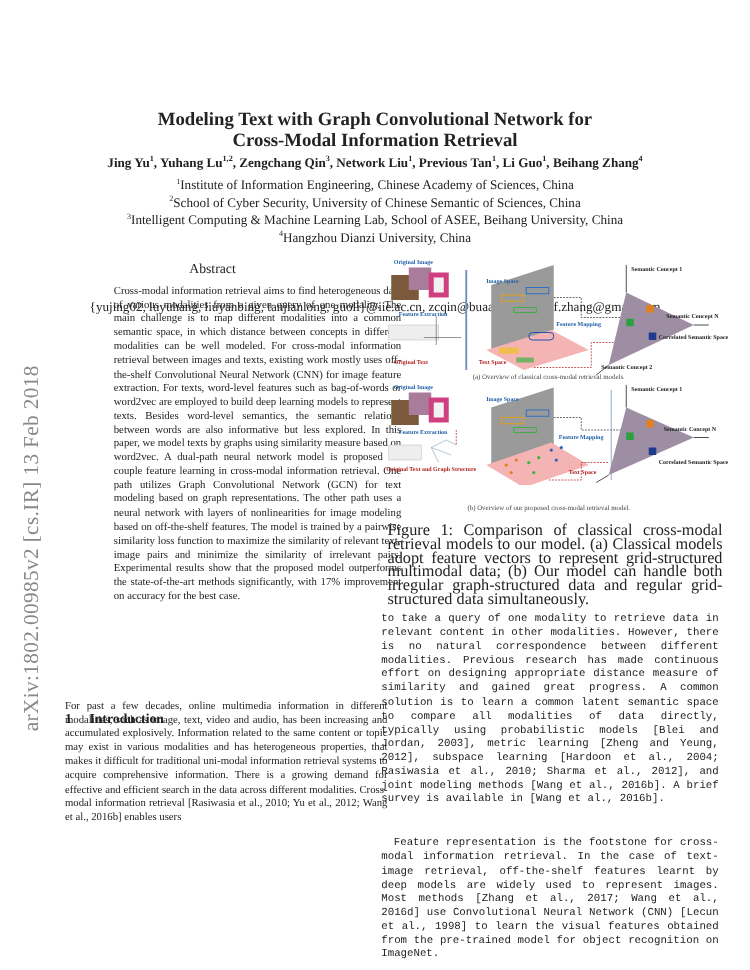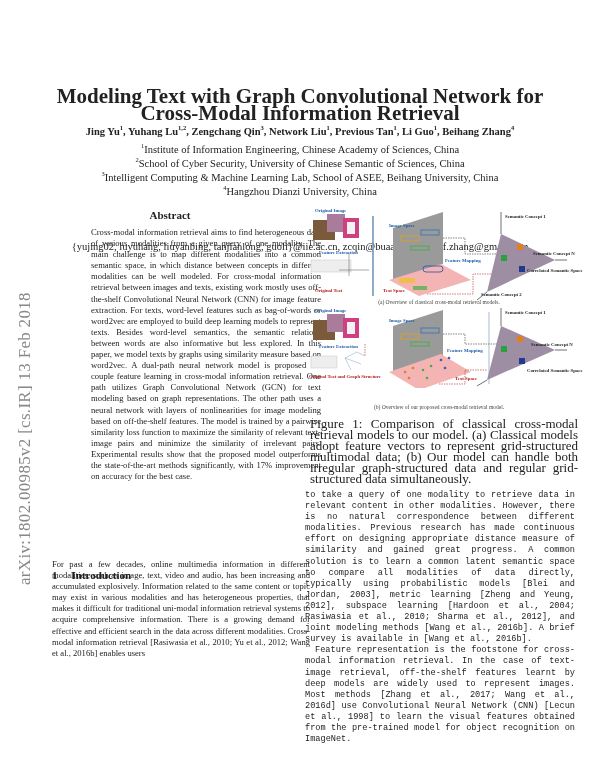--- a/index.html
+++ b/index.html
@@ -1,38 +1,38 @@
 <!DOCTYPE html>
 <html><head>
 <meta charset="utf-8">
 <style>
   html, body { margin:0; padding:0; background:#fff; }
   body { width:600px; height:776px; position:relative; overflow:hidden;
          font-family:"Liberation Serif", "DejaVu Serif", serif; color:#222; }
   .title { position:absolute; left:0; width:600px; top:88px; text-align:center;
-           font-weight:bold; font-size:21px; line-height:17px; }
+           font-weight:bold; font-size:15px; line-height:17px; }
   .authors { position:absolute; left:0; width:600px; top:124px; text-align:center;
              font-weight:bold; font-size:10.5px; }
   .affil { position:absolute; left:0; width:600px; text-align:center; font-size:10.5px; line-height:14px; }
   sup { font-size:6.5px; }
   .arxiv { position:absolute; left:-165px; top:385px; width:380px; transform:rotate(-90deg);
            font-size:17px; color:#888; letter-spacing:0.3px; white-space:nowrap; }
   .col { position:absolute; font-size:8.6px; line-height:11.1px; text-align:justify; }
   .abs-head { position:absolute; left:40px; width:260px; top:209px; text-align:center;
-              font-weight:bold; font-size:11px; }
+              font-weight:normal; font-size:11px; }
   .abstract { left:73px; width:230px; top:227px;margin-left:18px; }
   .sec-head { position:absolute; left:52px; top:569px; font-weight:bold; font-size:11px; }
   .sec-head span.num { margin-right:14px; }
   .intro { left:52px; width:258px; top:559px; }
   .fig { position:absolute; left:305px; top:208px; width:268px; height:180px; }
   .caption { left:310px; width:268px; top:418px; font-size:13px; }
   .right-body { left:305px; width:270px; top:490px;font-family:Liberation Mono, monospace; }
   .subcap { position:absolute; font-size:5.5px; color:#444; text-align:center; width:268px; left:0; }
   .lbl { position:absolute; font-size:4.8px; font-weight:bold; line-height:5.5px; white-space:nowrap; }
-  .indent { text-indent:10px; display:block; }
+  .indent { text-indent:10px; display:block;margin-top:24px; }
 </style>
 </head>
 <body>
 
 <div class="arxiv">arXiv:1802.00985v2  [cs.IR]  13 Feb 2018</div>
 
 <div class="title">
   <div>Modeling Text with Graph Convolutional Network for</div>
   <div>Cross-Modal Information Retrieval</div>
 </div>

